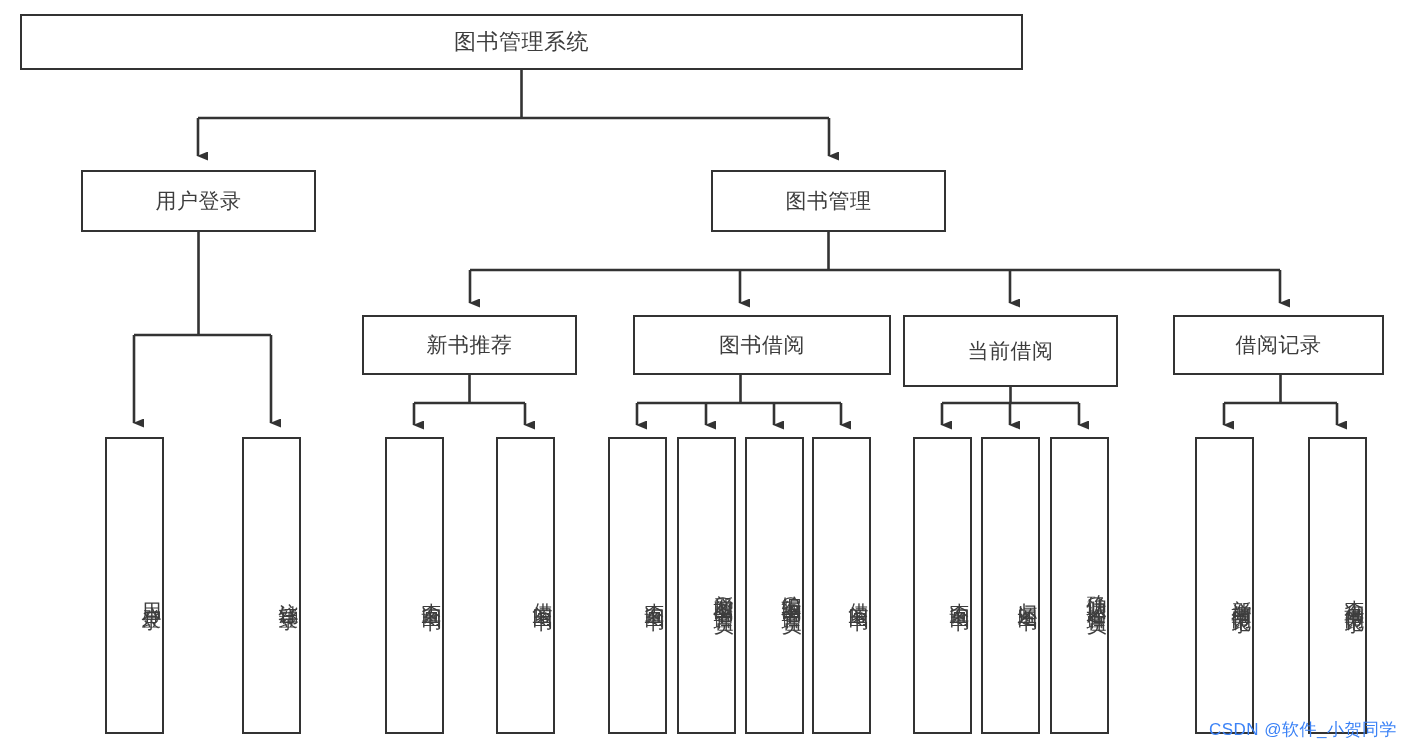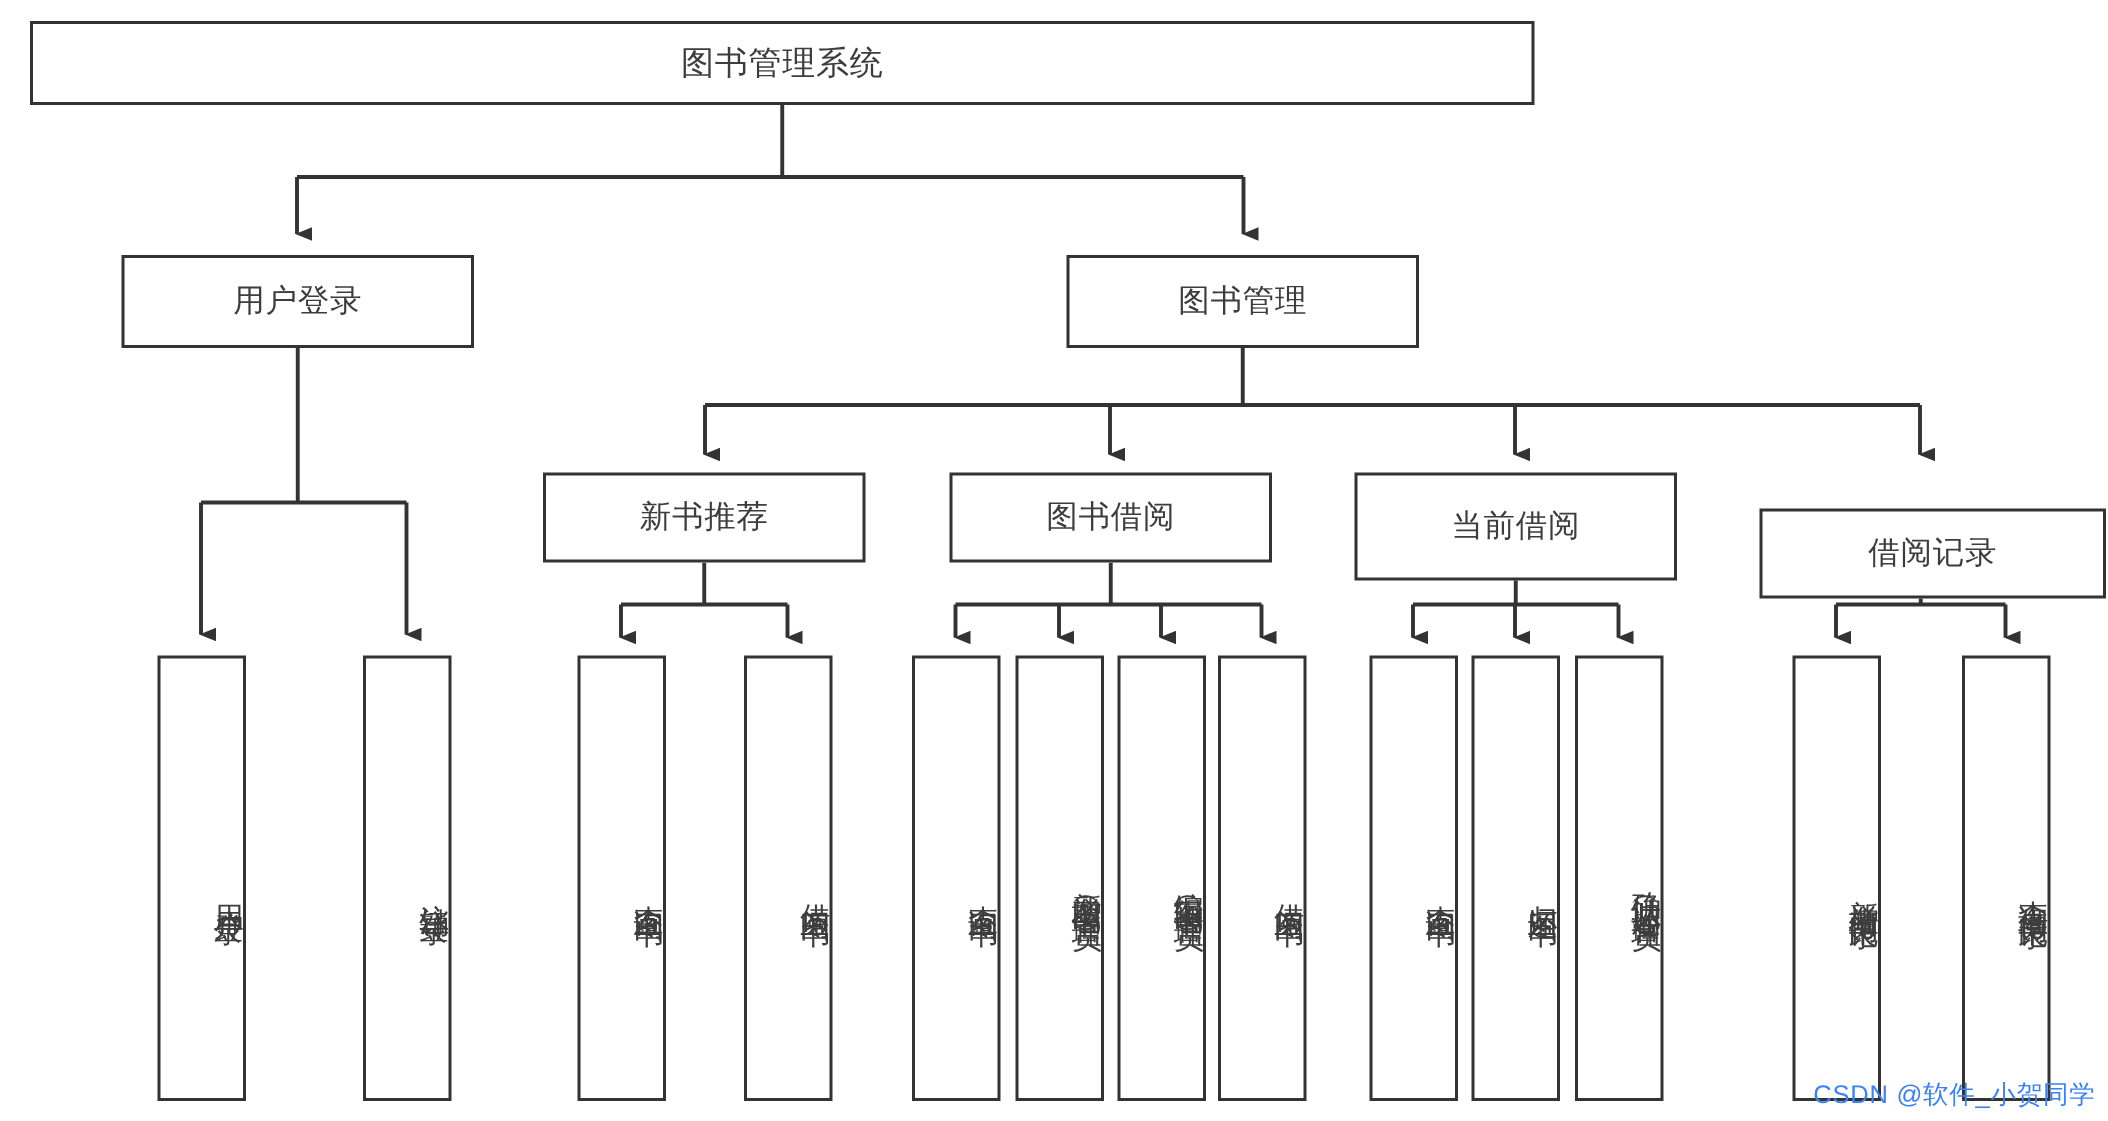--- a/index.html
+++ b/index.html
@@ -129,27 +129,27 @@
   <div class="node level1" style="left:81px; top:170px; width:235px; height:62px;">
     <span>用户登录</span>
   </div>
   <div class="node level2" style="left:362px; top:315px; width:215px; height:60px;">
     <span>新书推荐</span>
   </div>
 
   <div class="node level1" style="left:711px; top:170px; width:235px; height:62px;">
     <span>图书管理</span>
   </div>
-  <div class="node level2" style="left:633px; top:315px; width:215px; height:60px;">
+  <div class="node level2" style="left:633px; top:315px; width:258px; height:60px;">
     <span>图书借阅</span>
   </div>
   <div class="node level2" style="left:903px; top:315px; width:215px; height:72px;">
     <span>当前借阅</span>
   </div>
-  <div class="node level2" style="left:1173px; top:315px; width:231px; height:60px;margin-top:24px;">
+  <div class="node level2" style="left:1173px; top:315px; width:211px; height:60px;">
     <span>借阅记录</span>
   </div>
 
   <div class="node leaf" style="left:105px; top:437px; width:59px; height:297px;">
     <span class="leaf-text">用户登录</span>
   </div>
   <div class="node leaf" style="left:242px; top:437px; width:59px; height:297px;">
     <span class="leaf-text">注销登录</span>
   </div>
 

